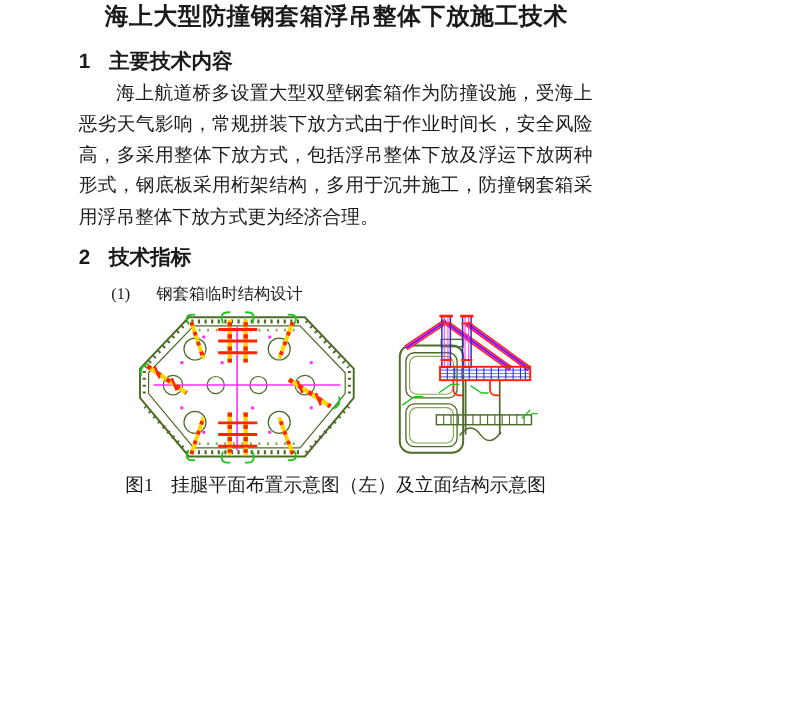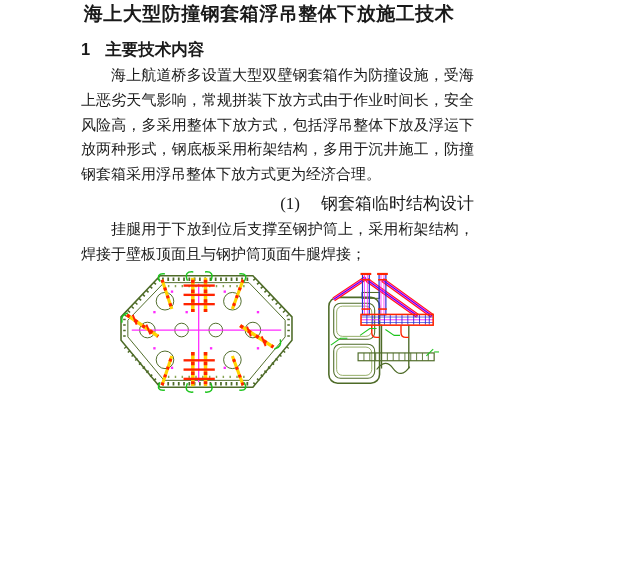--- a/index.html
+++ b/index.html
@@ -12,35 +12,35 @@
   body{
     width:629px;height:581px;background:var(--background);
     font-family:"Liberation Serif", serif; color:var(--text);
   }
   .page{width:538px;height:581px;overflow:hidden;background:var(--background);}
   .doc-title{
     font-family:"Liberation Sans", sans-serif;
     font-weight:bold;font-size:19px;line-height:1.3;
     text-align:center;margin:2px 0 6px;letter-spacing:0.5px;
   }
-  .content{padding:0 64px 0 81px;}
+  .content{padding:0 64px 0 63px;}
   .sec-heading{
     font-family:"Liberation Sans", sans-serif;
     font-weight:bold;font-size:16.5px;line-height:1.25;
     margin:12px 0 4px;
   }
   .sec-heading .sec-num{margin-right:15px;}
   .sec-heading.second{margin-top:10px;}
   p.body-par{
     font-size:15px;line-height:24.6px;margin:3px 0;
     text-align:justify;text-indent:2em;
   }
   p.body-par.last{margin-bottom:0;}
   .list-item{
-    font-size:17px;line-height:20px;margin:8px 0 2px;text-indent:2em;text-align:right;
+    font-size:13px;line-height:20px;margin:8px 0 2px;text-indent:2em;
   }
   .list-item .item-num{margin-right:21px;}
   figure{margin:0;}
   .figs{
     display:flex;justify-content:center;align-items:center;
     gap:26px;height:126px;margin-top:2px;
   }
   figcaption{
     text-align:center;font-size:15px;line-height:20px;margin-top:6px;
   }
@@ -52,24 +52,24 @@
 
 <div class="page">
   <h1 class="doc-title">海上大型防撞钢套箱浮吊整体下放施工技术</h1>
 
   <div class="content">
 
     <h2 class="sec-heading"><span class="sec-num">1</span><span>主要技术内容</span></h2>
 
     <p class="body-par">海上航道桥多设置大型双壁钢套箱作为防撞设施，受海上恶劣天气影响，常规拼装下放方式由于作业时间长，安全风险高，多采用整体下放方式，包括浮吊整体下放及浮运下放两种形式，钢底板采用桁架结构，多用于沉井施工，防撞钢套箱采用浮吊整体下放方式更为经济合理。</p>
 
+    <h2 class="sec-heading second"><span class="sec-num">2</span><span>技术指标</span></h2>
 
     <div class="list-item"><span class="item-num">(1)</span><span>钢套箱临时结构设计</span></div>
 
-    <p class="body-par last">挂腿用于下放到位后支撑至钢护筒上，采用桁架结构，焊接于壁板顶面且与钢护筒顶面牛腿焊接；</p>
 
     <figure>
       <div class="figs">
 
         <svg width="181" height="127" viewBox="0 0 185 130">
           <g fill="none" stroke="var(--wall-green)">
             <path d="M45,8 H140 L180,50 V74 L140,122 H45 L5,74 V50 Z" stroke-width="1.6"></path>
             <path d="M49,15 H136 L173,53.5 V70.5 L136,115 H49 L12,70.5 V53.5 Z" stroke-width="1"></path>
             <path d="M47,11.5 H138" stroke-width="3.4" stroke-dasharray="1.8,3.6"></path>
             <path d="M47,118.5 H138" stroke-width="3.4" stroke-dasharray="1.8,3.6"></path>
@@ -217,16 +217,17 @@
           <g fill="none" stroke="var(--bright-green)" stroke-width="1.1">
             <path d="M8,77 l10,-7 h7"></path>
             <path d="M38,67 l10,-7 h7"></path>
             <path d="M64,61 l9,6 h6"></path>
             <path d="M113,81 l-7,7"></path>
             <path d="M114,84 h5"></path>
           </g>
         </svg>
 
       </div>
+      <figcaption><span class="cap-label">图1</span><span>挂腿平面布置示意图（左）及立面结构示意图</span></figcaption>
     </figure>
 
   </div>
 </div>
 
 </body></html>

